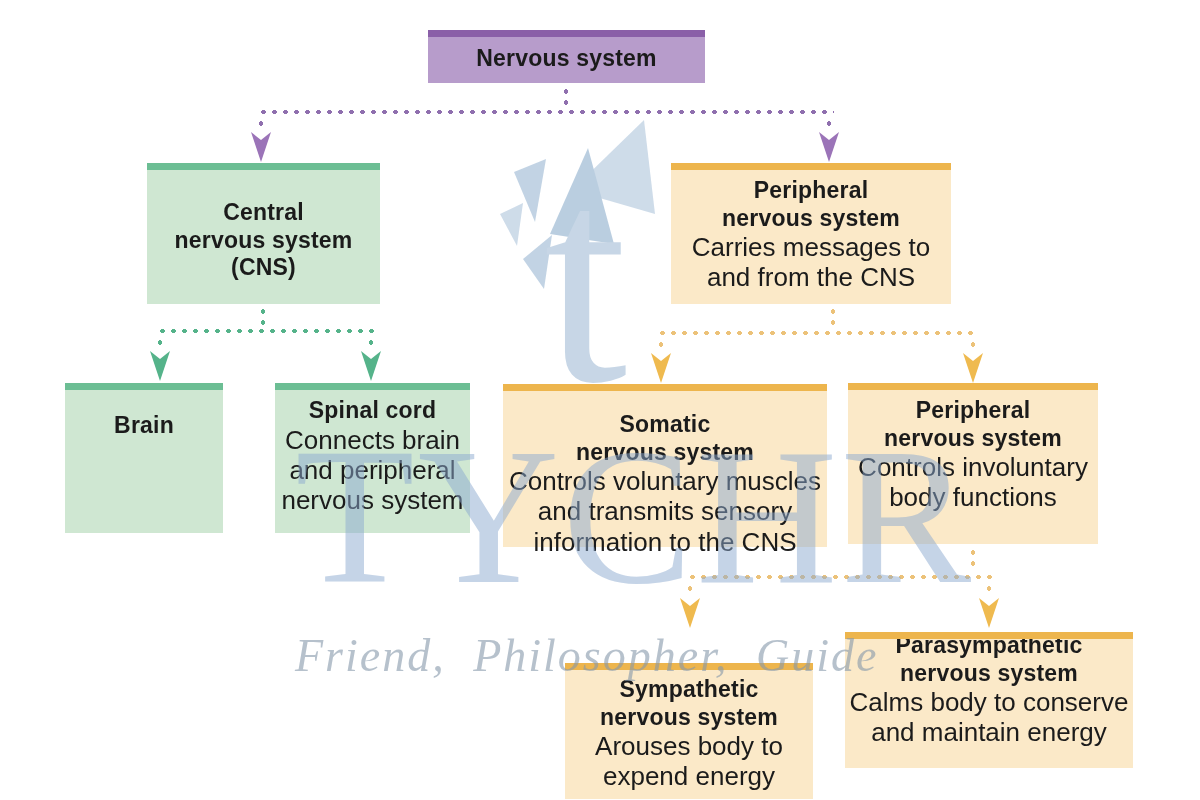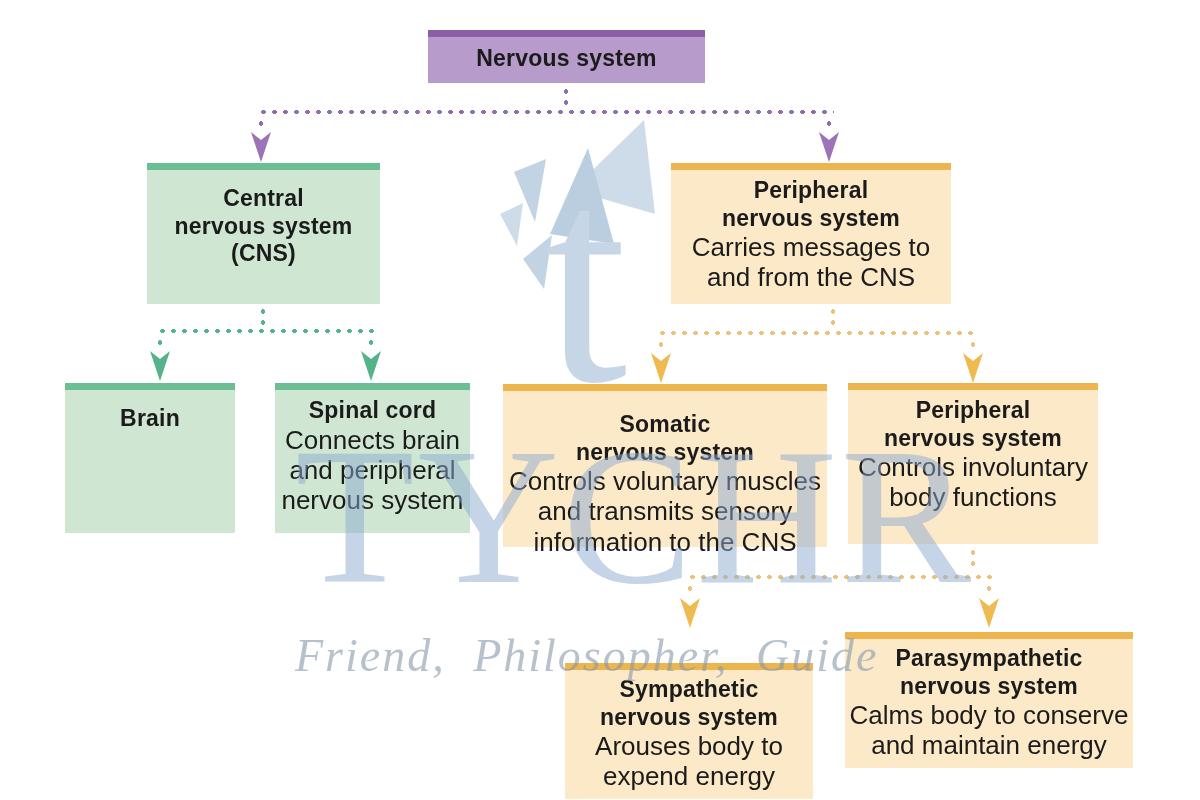--- a/index.html
+++ b/index.html
@@ -95,42 +95,42 @@
       <path d="M0,0 L10,8 L20,0 L10,30 Z" fill="currentColor"></path>
     </svg>
 
   <div class="node purple" style="left:428px;top:30px;width:277px;height:53px;padding-top:15px">
     <div class="bar"></div>
     <div class="title">
         <span>Nervous system</span>
       </div>
   </div>
 
-  <div class="node green" style="left:147px;top:163px;width:233px;height:141px;padding-top:22px">
+  <div class="node green" style="left:147px;top:163px;width:233px;height:141px;padding-top:36px">
     <div class="bar"></div>
     <div class="title">
       <span>Central</span>
       <span>nervous system</span>
       <span>(CNS)</span>
     </div>
   </div>
 
   <div class="node orange" style="left:671px;top:163px;width:280px;height:141px;padding-top:14px">
     <div class="bar"></div>
     <div class="title">
       <span>Peripheral</span>
       <span>nervous system</span>
     </div>
     <div class="bodytx">
       <span>Carries messages to</span>
       <span>and from the CNS</span>
     </div>
   </div>
 
-  <div class="node green" style="left:65px;top:383px;width:170px;height:150px;padding-top:22px">
+  <div class="node green" style="left:65px;top:383px;width:158px;height:150px;padding-top:29px">
     <div class="bar"></div>
     <div class="title">
         <span>Brain</span>
       </div>
   </div>
 
   <div class="node green" style="left:275px;top:383px;width:195px;height:150px;padding-top:14px">
     <div class="bar"></div>
     <div class="title">
         <span>Spinal cord</span>
@@ -172,21 +172,21 @@
     <div class="title">
       <span>Sympathetic</span>
       <span>nervous system</span>
     </div>
     <div class="bodytx">
       <span>Arouses body to</span>
       <span>expend energy</span>
     </div>
   </div>
 
-  <div class="node orange" style="left:845px;top:632px;width:288px;height:136px;padding-top:13px">
+  <div class="node orange" style="left:845px;top:632px;width:288px;height:136px;">
     <div class="bar"></div>
     <div class="title">
       <span>Parasympathetic</span>
       <span>nervous system</span>
     </div>
     <div class="bodytx">
       <span>Calms body to conserve</span>
       <span>and maintain energy</span>
     </div>
   </div>

